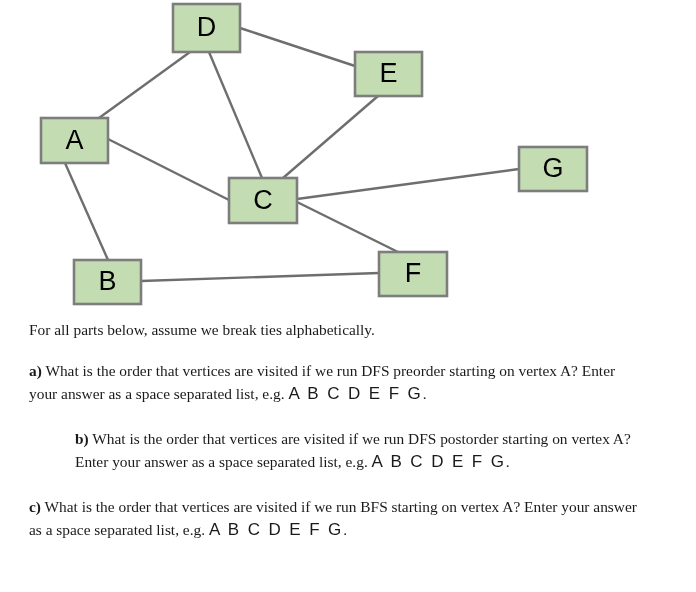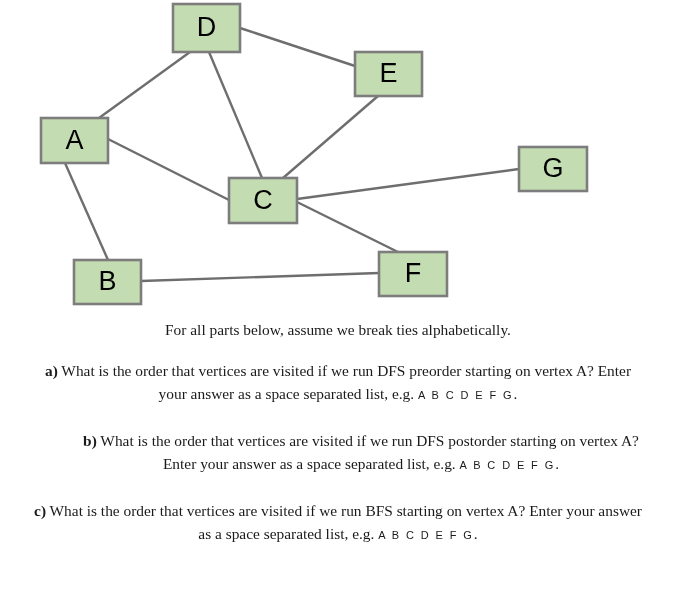--- a/index.html
+++ b/index.html
@@ -55,32 +55,32 @@
     position: absolute;
     left: 29px;
     top: 318px;
     width: 618px;
   }
   .para {
     font-family: "Liberation Serif", serif;
     font-size: 15.4px;
     line-height: 23.5px;
     margin: 0 0 0 0;
-    text-align: center;
+    text-align: left;
   }
   .para.intro { margin-bottom: 17px; }
   .para.qa { margin-bottom: 21px; }
   .para.qb { margin-bottom: 21px; margin-left: 46px; }
   .para.qc { margin-bottom: 10px; }
   .qlabel {
     font-weight: bold;
   }
   .mono-ex {
     font-family: "Liberation Sans", sans-serif;
-    font-size: 11px;
+    font-size: 17px;
     letter-spacing: 1.9px;
   }
 </style>
 </head>
 <body>
 
 <div id="graph-figure">
   <svg id="graph-svg" viewBox="0 0 696 312" xmlns="http://www.w3.org/2000/svg">
     <g id="edge-layer">
         <line x1="240" y1="28" x2="355" y2="66" class="graph-edge"></line>

